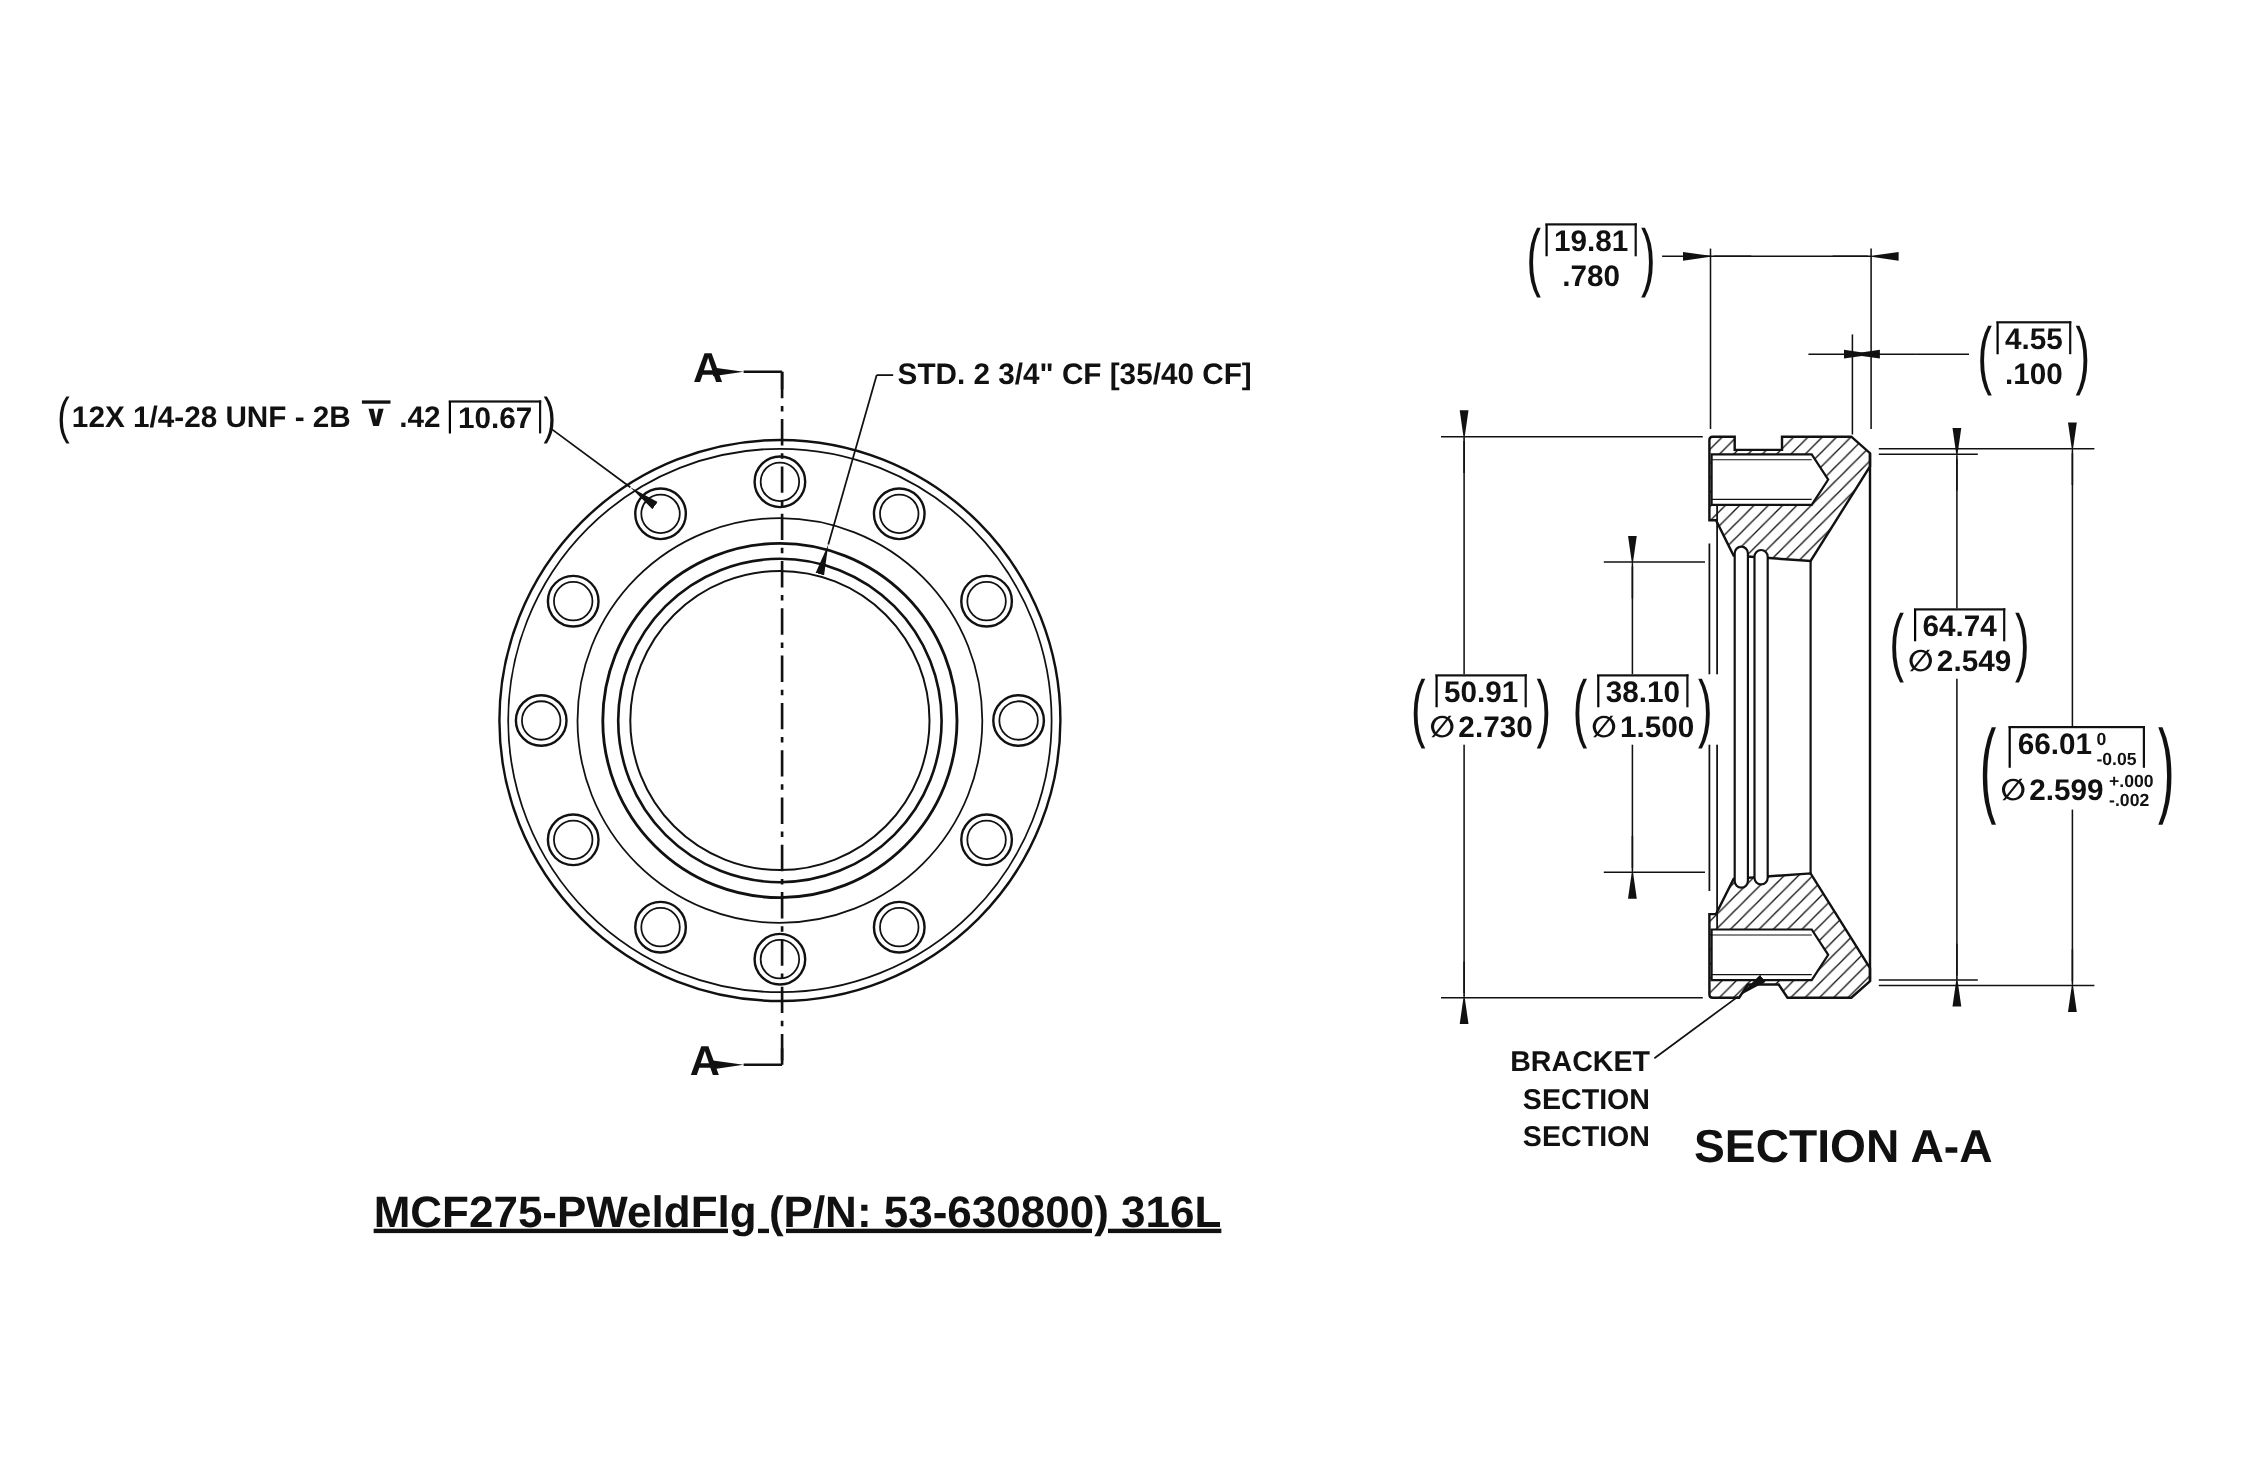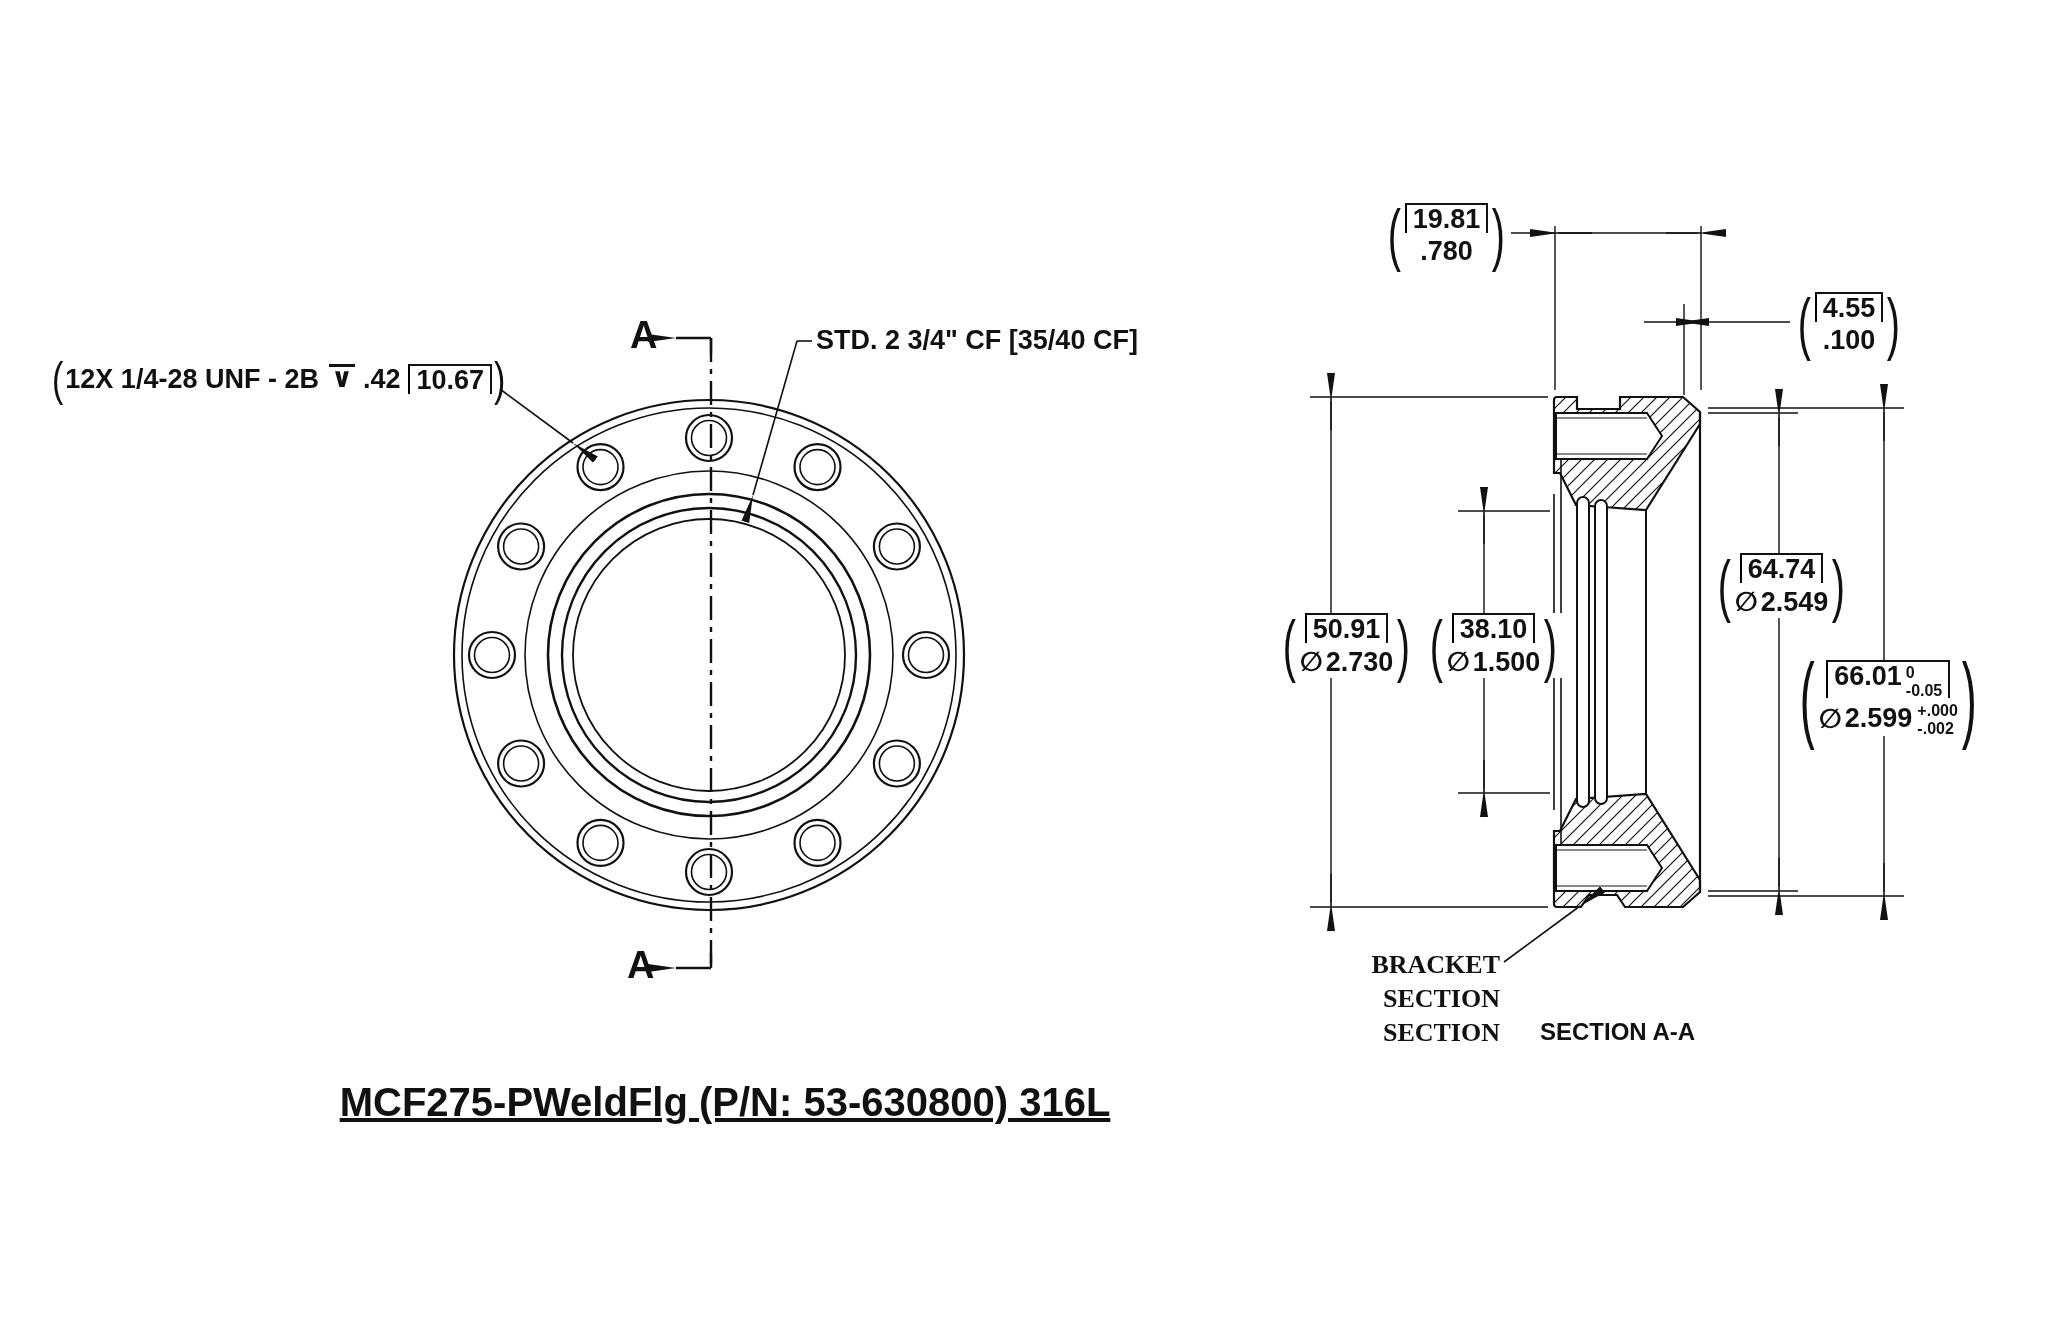--- a/index.html
+++ b/index.html
@@ -181,23 +181,23 @@
 
 <div class="lbl" style="left:816px;top:322px;font-size:27px;line-height:36px;">
   <div>STD. 2 3/4" CF [35/40 CF]</div>
 </div>
 
 <div class="lbl secmark" style="left:630px;top:314px;">A</div>
 <div class="lbl secmark" style="left:627px;top:944px;">A</div>
 
 <div class="lbl title" style="left:330px;top:1080px;width:790px;text-align:center;">MCF275-PWeldFlg (P/N: 53-630800) 316L</div>
 
-<div class="lbl" style="left:1540px;top:1018px;font-size:24px;">SECTION A-A</div>
-
-<div class="lbl" style="left:1340px;top:948px;width:160px;text-align:right;font-size:26px;line-height:34px;font-family:Liberation Serif, serif;">
+<div class="lbl" style="left:1540px;top:1018px;font-size:42px;">SECTION A-A</div>
+
+<div class="lbl" style="left:1340px;top:948px;width:160px;text-align:right;font-size:26px;line-height:34px;">
   <div>BRACKET</div>
   <div>SECTION</div>
   <div>SECTION</div>
 </div>
 
 <div class="dim" style="left:1382px;top:203px;">
   <span class="paren">(</span>
   <span class="rows">
     <span class="mmrow">
           <span class="cbr">19.81</span>

